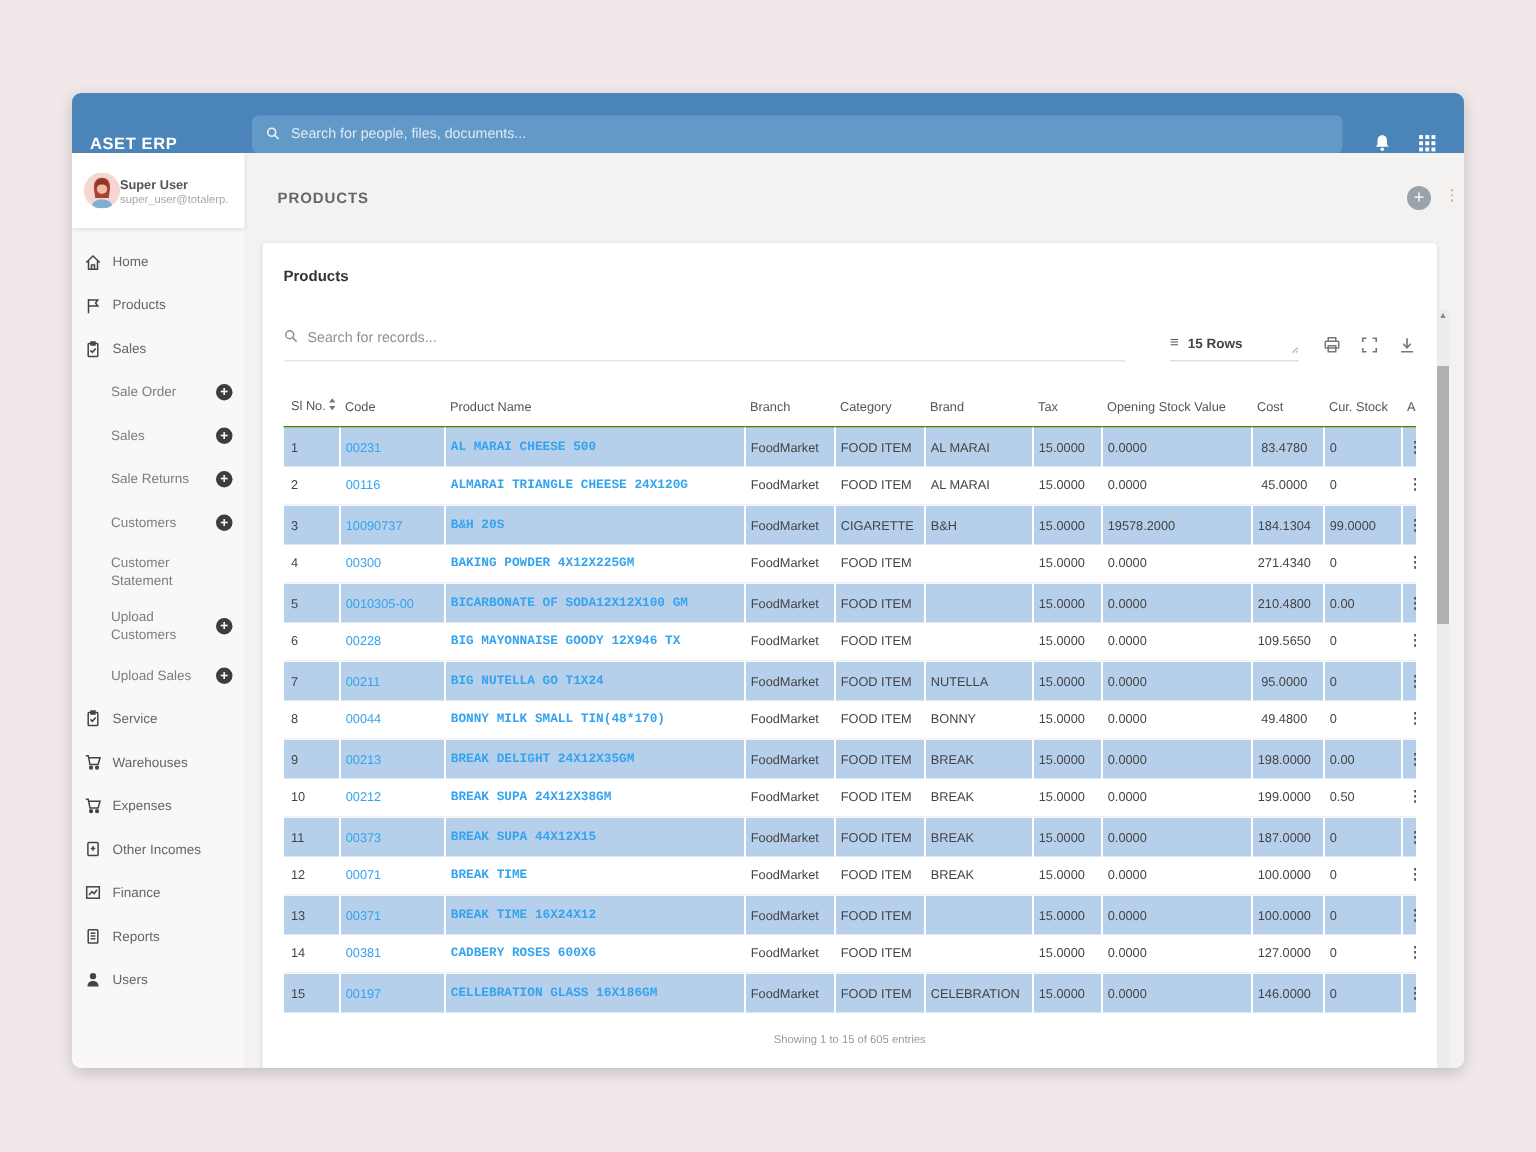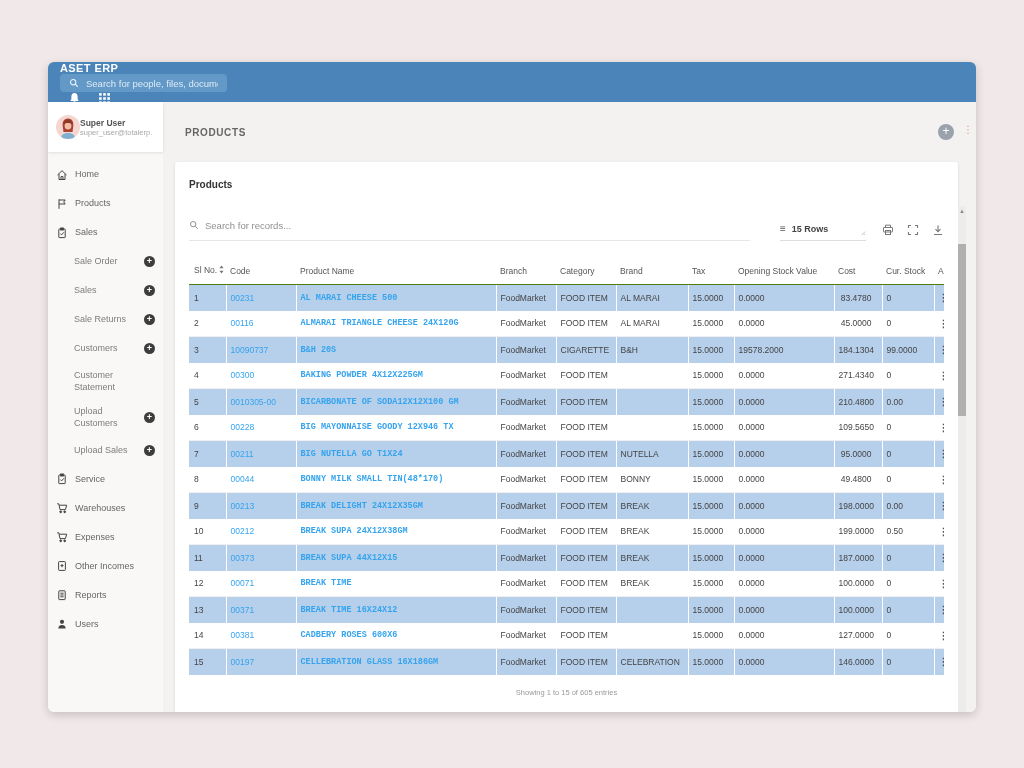--- a/index.html
+++ b/index.html
@@ -4,21 +4,21 @@
 <style>
   * { margin:0; padding:0; box-sizing:border-box; }
   html,body { width:1024px; height:768px; overflow:hidden; }
   body { background:#f1e9e9; font-family:"Liberation Sans", sans-serif; position:relative; }
 
   .app { position:absolute; left:48px; top:62px; width:928px; height:650px;
          border-radius:6px; overflow:hidden; background:#f4f2f0;
          box-shadow:0 3px 10px rgba(0,0,0,.18); }
 
   
-  .topbar { height:40px; background:#4a84b8; display:flex; align-items:flex-start; padding:0 12px;flex-direction:column; }
+  .topbar { height:40px; background:#4a84b8; display:flex; align-items:flex-end; padding:0 12px; }
   .brand { color:#fff; font-weight:bold; font-size:11px; letter-spacing:.4px; width:108px; flex-shrink:0; }
   .topsearch { flex:1; height:25px; background:#6399c7; border-radius:4px;
                display:flex; align-items:center; padding:0 9px; gap:7px; margin-right:12px; }
   .topsearch svg { flex-shrink:0; }
   .topsearch input { background:transparent; border:none; outline:none; color:#fff;
                      font-size:9.5px; width:100%; font-family:"Liberation Sans",sans-serif; }
   .topsearch input::placeholder { color:#ddeaf6; opacity:1; }
   .topicons { display:flex; align-items:center; gap:17px; padding:0 6px 0 8px; }
   .topicons .ticon { cursor:pointer; display:flex; }
 
@@ -239,20 +239,29 @@
               <svg width="12" height="12" viewBox="0 0 12 12" fill="none" stroke="#444" stroke-width="1">
                 <rect x="2.6" y="1.6" width="6.8" height="8.8" rx=".7"></rect>
                 <path d="M6 4 V7.2 M4.5 5.6 H7.5"></path>
               </svg>
             </span>
             <span class="mlabel">Other Incomes</span>
           </div>
           <div class="mitem">
             <span class="micon">
               <svg width="12" height="12" viewBox="0 0 12 12" fill="none" stroke="#444" stroke-width="1">
+                <rect x="1.8" y="2.2" width="8.4" height="7.6"></rect>
+                <path d="M3.3 7.6 L5.3 5.4 L6.8 6.7 L8.6 4.2"></path>
+              </svg>
+            </span>
+            <span class="mlabel">Finance</span>
+          </div>
+          <div class="mitem">
+            <span class="micon">
+              <svg width="12" height="12" viewBox="0 0 12 12" fill="none" stroke="#444" stroke-width="1">
                 <rect x="2.8" y="1.8" width="6.4" height="8.8" rx=".5"></rect>
                 <path d="M4.4 4.2 H7.6 M4.4 6 H7.6 M4.4 7.8 H7.6"></path>
               </svg>
             </span>
             <span class="mlabel">Reports</span>
           </div>
           <div class="mitem">
             <span class="micon">
               <svg width="12" height="12" viewBox="0 0 12 12" fill="#444">
                 <circle cx="6" cy="3.8" r="2.1"></circle>

